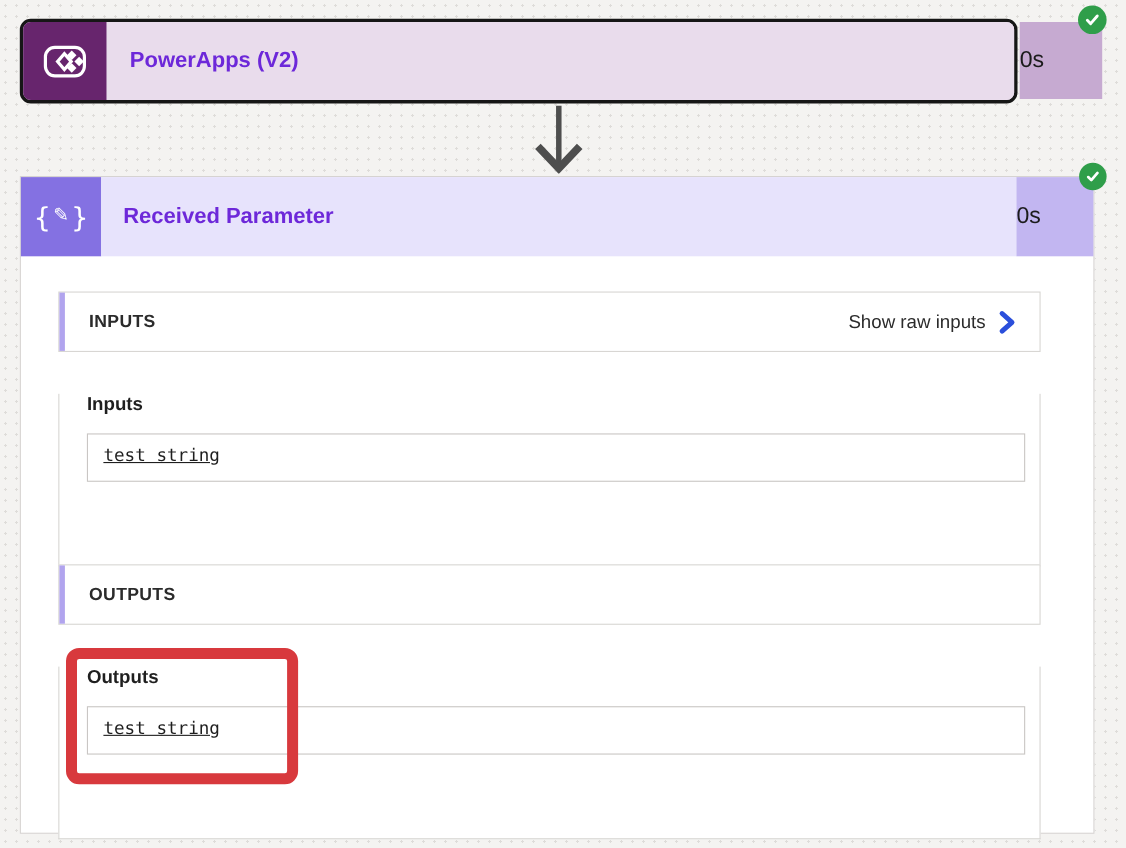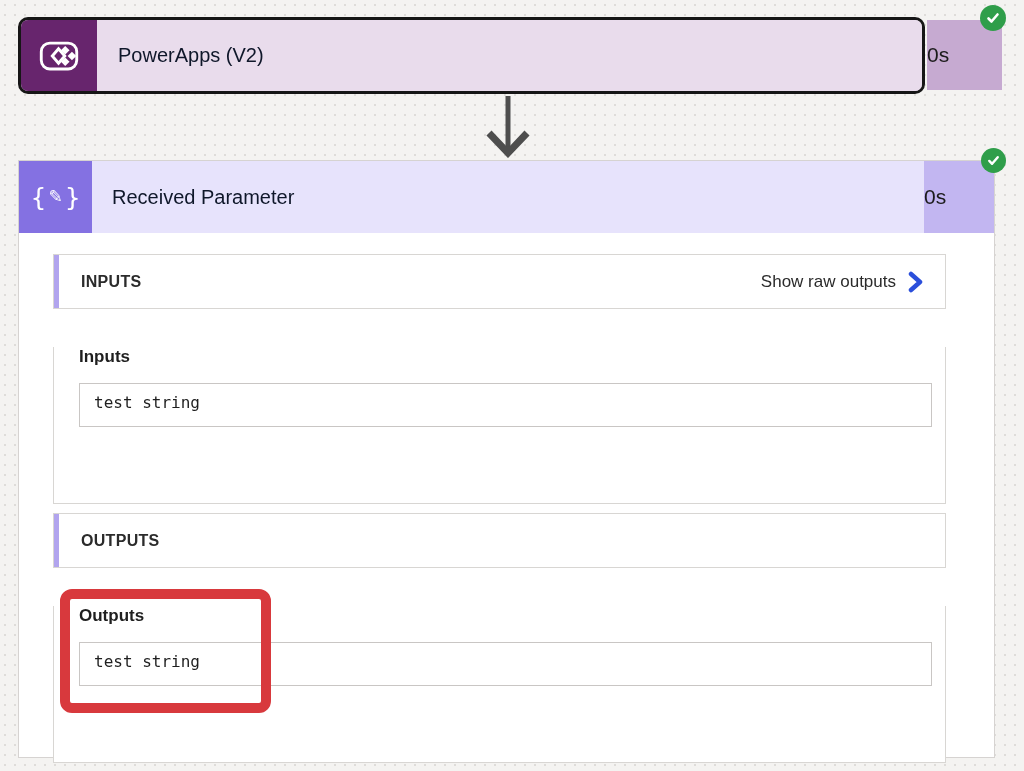--- a/index.html
+++ b/index.html
@@ -25,21 +25,21 @@
   .trigger-icon-box {
     width: 76px; height: 100%;
     background: #67256d;
     display: flex; align-items: center; justify-content: center;
     flex: 0 0 auto;
   }
   .trigger-title-area {
     flex: 1; display: flex; align-items: center;
     padding-left: 21px; background: #e9dcec;
   }
-  .card-title { font-size: 20px; color: #0f172a; }
+  .card-title { font-size: 20px; color: #6d28d9; font-weight: bold; }
 
   .duration-badge {
     position: absolute; display: flex; align-items: center; justify-content: flex-start;
     font-size: 21px; color: #1b1b1b;
   }
   .duration-badge.trigger {
     left: 927px; top: 20px; width: 75px; height: 70px;
     background: #c6aad1;
   }
   .status-circle {
@@ -80,21 +80,21 @@
   }
   .compose-glyph {
     color: #ffffff; font-size: 25px; font-weight: 400;
     display: flex; align-items: center; gap: 2px;
     font-family: "DejaVu Sans", sans-serif;
   }
   .compose-glyph .pencil { font-size: 17px; position: relative; top: -1px; }
 
   
   .section { position: absolute; left: 34px; width: 893px; }
-  .section.inputs  { top: 93px; }
+  .section.inputs  { top: 104px; }
   .section.outputs { top: 352px; }
   .section-header {
     position: relative; height: 55px;
     border: 1px solid #d8d6d3; background: #ffffff;
     display: flex; align-items: center; justify-content: space-between;
     padding: 0 22px 0 27px;
   }
   .accent-bar {
     position: absolute; left: 0; top: 0; bottom: 0; width: 5px;
     background: #b1a4ee;
@@ -115,21 +115,21 @@
   .field-label {
     font-size: 17px; font-weight: 700; color: #1f1f1f;
     margin: 38px 0 0 25px;
   }
   .value-box {
     margin: 16px 13px 0 25px; height: 44px;
     border: 1px solid #c9c6c4; background: #ffffff;
     padding: 9px 14px;
     font-family: "DejaVu Sans Mono", monospace;
     font-size: 16px; color: #1f1f1f;
-    overflow: hidden; white-space: nowrap;
+    overflow: hidden; white-space: nowrap; text-decoration: underline;
   }
 
   
   .annotation-box {
     position: absolute; left: 60px; top: 589px;
     width: 211px; height: 124px;
     border: 10px solid #d8393d; border-radius: 12px;
     z-index: 5; pointer-events: none;
   }
 </style>
@@ -184,21 +184,21 @@
     <div class="duration-badge action">
       <span>0s</span>
     </div>
   </div>
 
   <div class="section inputs">
     <div class="section-header">
       <span class="accent-bar"></span>
       <span class="section-header-title">INPUTS</span>
       <button class="raw-link">
-        <span class="raw-link-label">Show raw outputs</span>
+        <span class="raw-link-label">Show raw inputs</span>
         <svg width="15" height="22" viewBox="0 0 15 22">
           <polyline points="3,3 12,11 3,19" stroke="#2b4fdb" stroke-width="4.5" fill="none" stroke-linecap="round" stroke-linejoin="round"></polyline>
         </svg>
       </button>
     </div>
     <div class="section-content">
       <div class="field-label">Inputs</div>
       <div class="value-box">test string</div>
     </div>
   </div>

